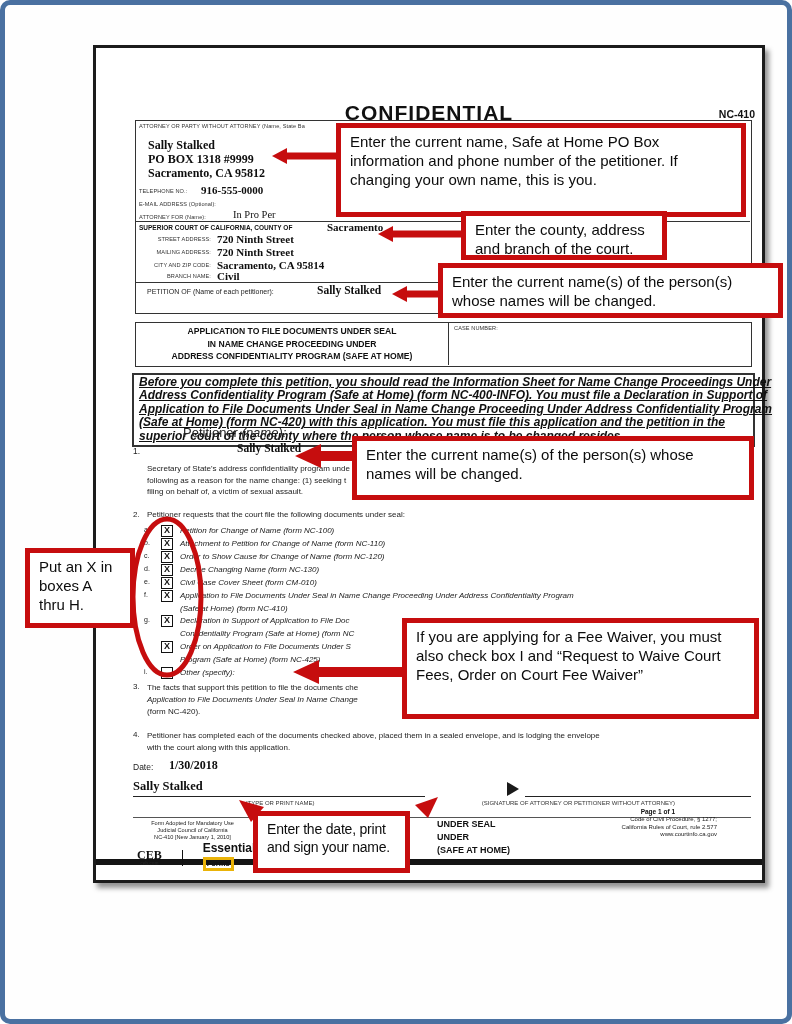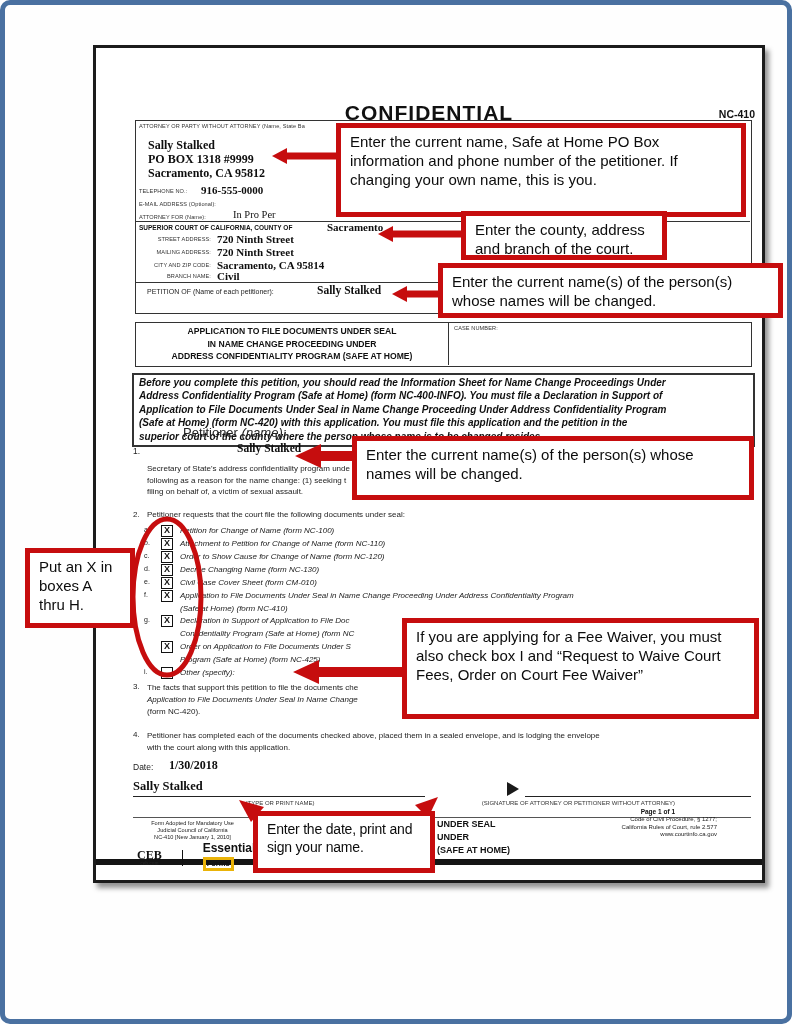--- a/index.html
+++ b/index.html
@@ -6,21 +6,21 @@
   #stage{position:relative;width:792px;height:1024px;background:#fefefe;border:5px solid #4a71a1;border-radius:10px;box-sizing:border-box;font-family:"Liberation Sans",sans-serif;overflow:hidden;}
   #page{position:absolute;left:88px;top:40px;width:672px;height:838px;background:#fff;border:3px solid #1b1b1b;box-sizing:border-box;box-shadow:4px 5px 5px rgba(0,0,0,.42);z-index:1;}
   .abs{position:absolute;z-index:5;}
   .lbl{font-size:5.6px;color:#333;letter-spacing:.1px;white-space:nowrap;}
   .lblb{font-size:6.5px;font-weight:bold;color:#111;white-space:nowrap;}
   .val{font-family:"Liberation Serif",serif;font-weight:bold;color:#0e0e0e;white-space:nowrap;}
   .line{position:absolute;background:#333;z-index:4;}
   .bx{position:absolute;border:1.5px solid #333;z-index:3;}
   .it{font-size:8px;color:#222;white-space:nowrap;}
   .num{font-size:8.5px;color:#222;}
-  .nb{font-size:10px;font-weight:bold;font-style:italic;white-space:nowrap;line-height:13.4px;color:#101010;}
+  .nb{font-size:12px;font-weight:bold;font-style:italic;white-space:nowrap;line-height:13.4px;color:#101010;text-decoration:underline;}
   .tl{font-size:8.6px;font-weight:bold;color:#101010;line-height:12.6px;}
   .row{position:absolute;display:flex;align-items:flex-start;z-index:5;}
   .rl{width:17px;font-size:7px;color:#222;padding-top:1px;}
   .cbx{width:12px;height:12px;border:1.7px solid #111;box-sizing:border-box;font-weight:bold;font-size:9px;line-height:8.5px;text-align:center;color:#111;flex:none;}
   .rt{margin-left:7px;font-size:8px;font-style:italic;color:#222;line-height:12.6px;white-space:nowrap;}
   .co{position:absolute;background:#fff;border:5px solid #c60d0e;color:#0c0c0c;font-size:15px;line-height:1.26;padding:5px 9px;box-sizing:border-box;z-index:40;}
   #overlay{position:absolute;left:0;top:0;z-index:30;pointer-events:none;}
   .ftl{font-size:5.6px;color:#222;line-height:7px;text-align:center;white-space:nowrap;}
   .ftr{font-size:6px;color:#222;line-height:7.6px;text-align:right;white-space:nowrap;}
   .ftc{font-size:9px;font-weight:bold;color:#111;line-height:13px;white-space:nowrap;}
@@ -211,14 +211,14 @@
     <polygon points="433,792 410,800 423,813" fill="#c60d0e"></polygon>
     <polygon points="502,777 514,784 502,791" fill="#1a1a1a"></polygon>
   </svg>
 
   <div class="co" style="left:331px;top:118px;width:410px;height:94px;">Enter the current name, Safe at Home PO Box information and phone number of the petitioner. If changing your own name, this is you.</div>
   <div class="co" style="left:456px;top:206px;width:206px;height:49px;">Enter the county, address and branch of the court.</div>
   <div class="co" style="left:433px;top:258px;width:345px;height:55px;">Enter the current name(s) of the person(s) whose names will be changed.</div>
   <div class="co" style="left:347px;top:431px;width:402px;height:64px;">Enter the current name(s) of the person(s) whose names will be changed.</div>
   <div class="co" style="left:20px;top:543px;width:110px;height:80px;">Put an X in boxes A thru H.</div>
   <div class="co" style="left:397px;top:613px;width:357px;height:101px;">If you are applying for a Fee Waiver, you must also check box I and “Request to Waive Court Fees, Order on Court Fee Waiver”</div>
-  <div class="co" style="left:248px;top:806px;width:182px;height:62px;font-size:14px;letter-spacing:-0.2px;">Enter the date, print and sign your name.</div>
+  <div class="co" style="left:248px;top:806px;width:157px;height:62px;font-size:14px;letter-spacing:-0.2px;">Enter the date, print and sign your name.</div>
 </div>
 
 </body></html>

